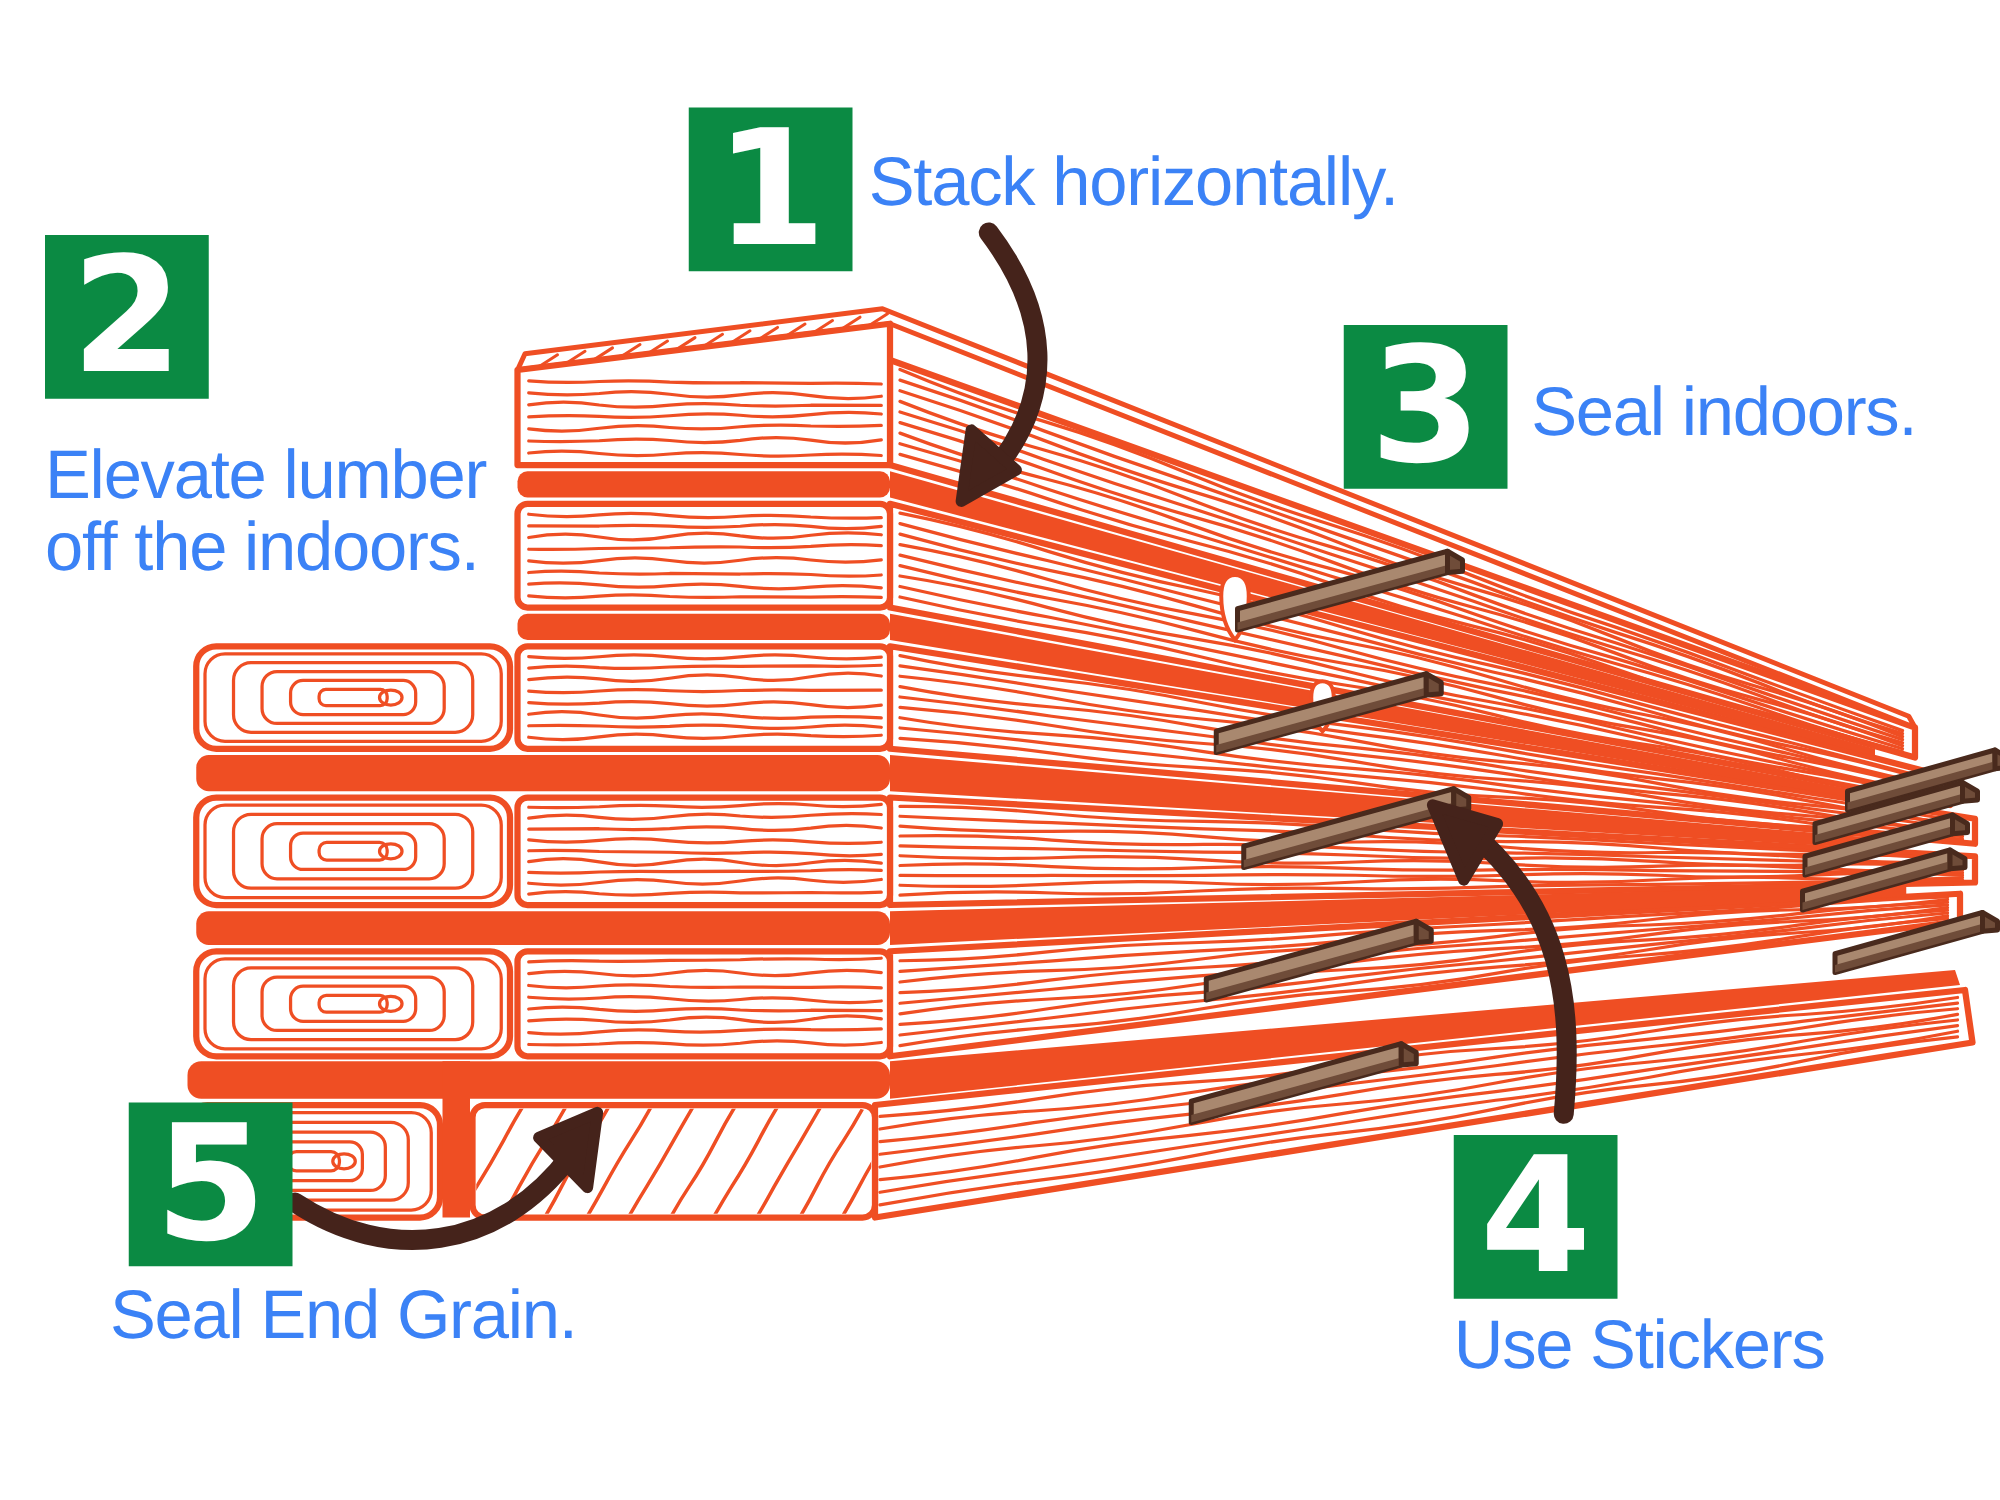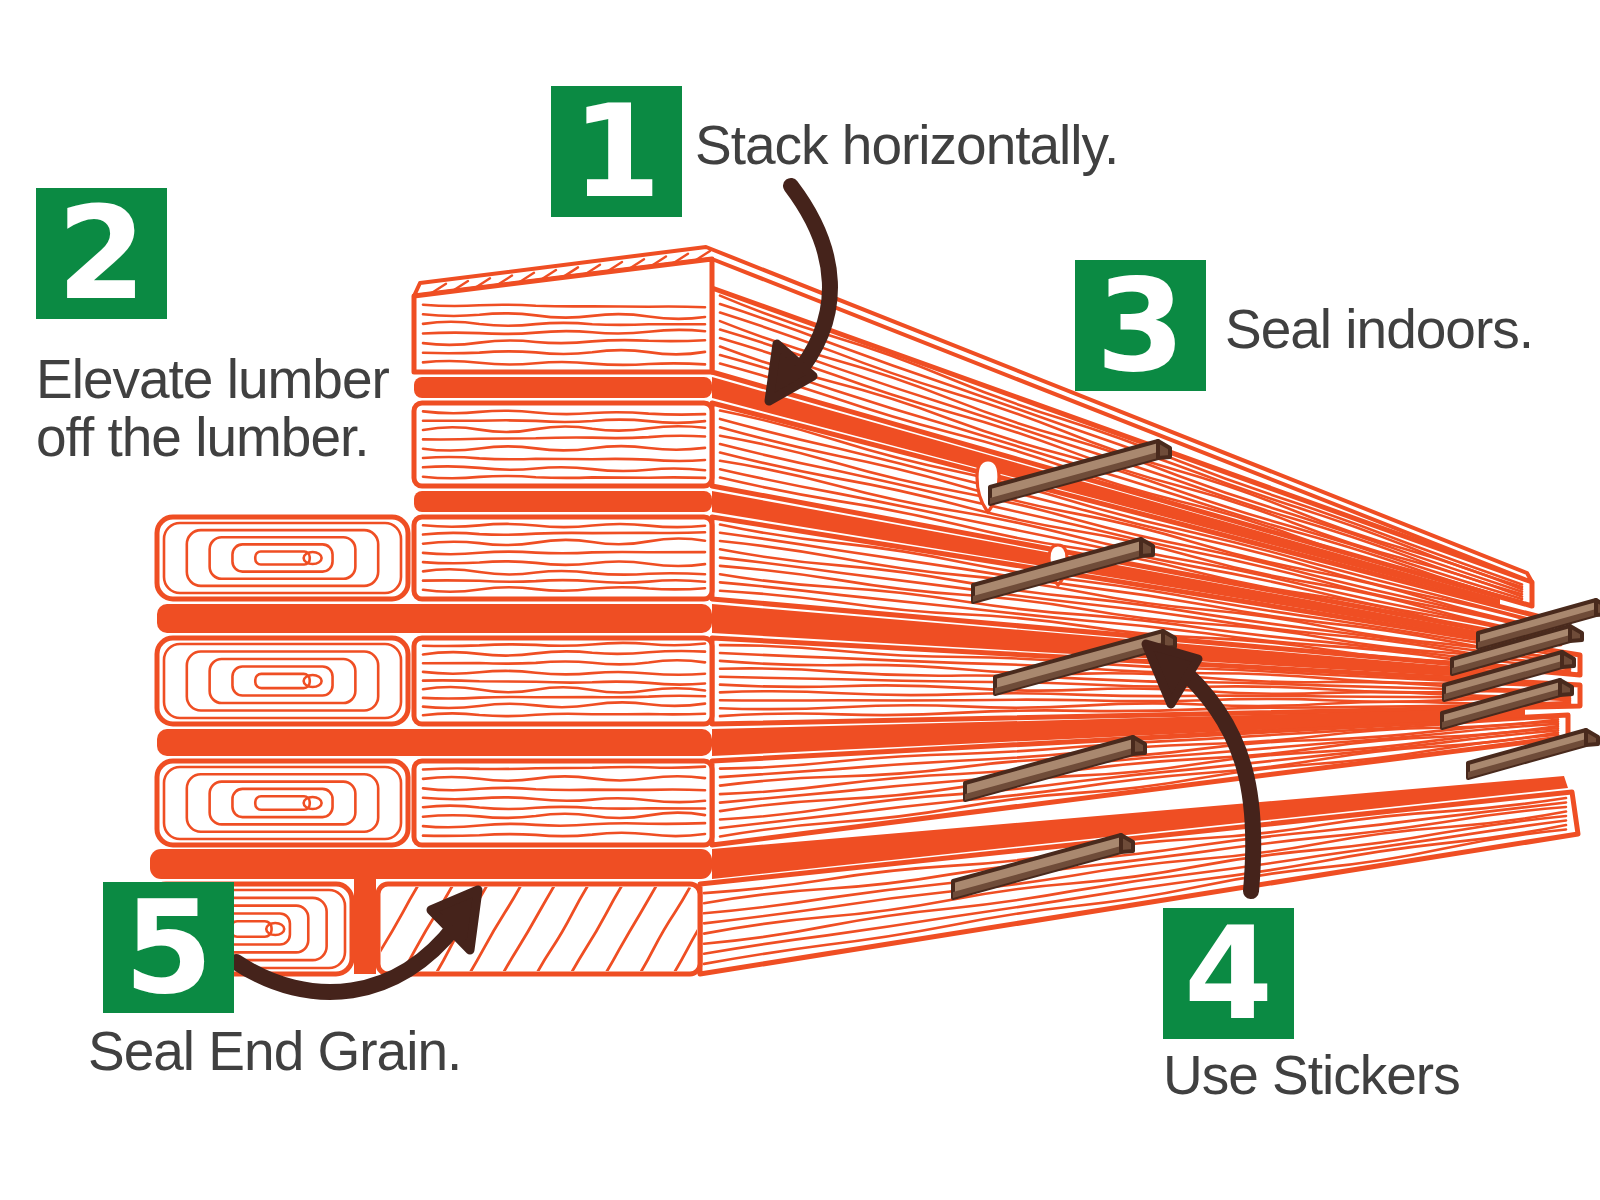--- a/index.html
+++ b/index.html
@@ -8,21 +8,21 @@
     background:#ffffff;font-family:"Liberation Sans", sans-serif;
   }
   #art{position:absolute;left:0;top:0;}
   .badge{
     position:absolute;width:131px;height:131px;background:#0B8A43;
     display:flex;align-items:center;justify-content:center;
     color:#ffffff;font-family:"DejaVu Sans", sans-serif;
     font-weight:700;font-size:128px;line-height:131px;
   }
   .label{
-    position:absolute;color:#404040;font-size:55px;line-height:58px;
+    position:absolute;color:#3b82f6;font-size:55px;line-height:58px;
     letter-spacing:-1px;white-space:nowrap;
   }
   #badge-1{left:551px;top:86px;}
   #label-1{left:695px;top:116px;}
   #badge-2{left:36px;top:188px;}
   #label-2{left:36px;top:350px;}
   #badge-3{left:1075px;top:260px;}
   #label-3{left:1225px;top:300px;}
   #badge-4{left:1163px;top:908px;}
   #label-4{left:1163px;top:1046px;}
@@ -282,21 +282,21 @@
 </div>
 <div class="label" id="label-1">
   <div>Stack horizontally.</div>
 </div>
 
 <div class="badge" id="badge-2">
   <span>2</span>
 </div>
 <div class="label" id="label-2">
   <div>Elevate lumber</div>
-  <div>off the lumber.</div>
+  <div>off the indoors.</div>
 </div>
 
 <div class="badge" id="badge-3">
   <span>3</span>
 </div>
 <div class="label" id="label-3">
   <div>Seal indoors.</div>
 </div>
 
 <div class="badge" id="badge-4">

